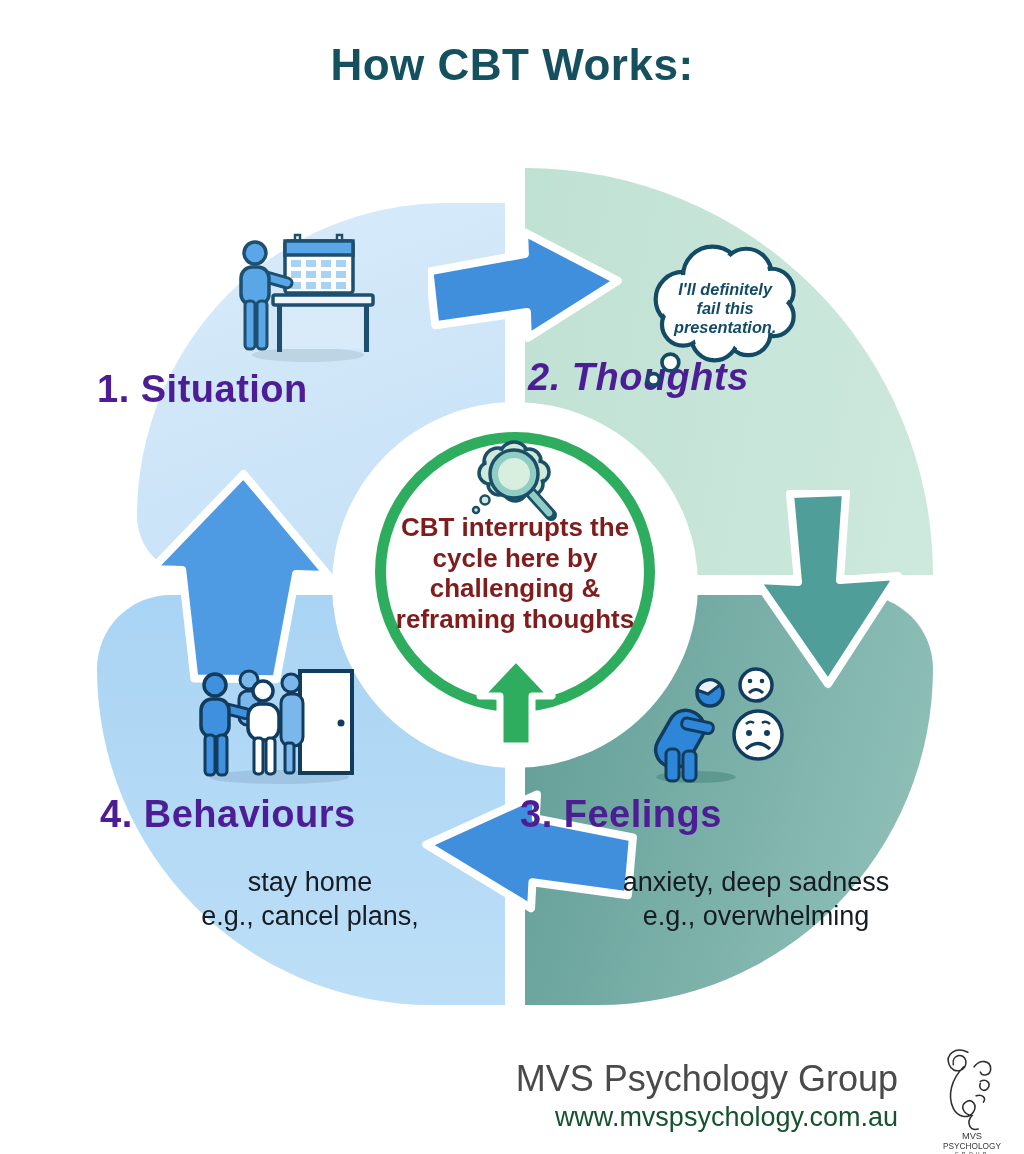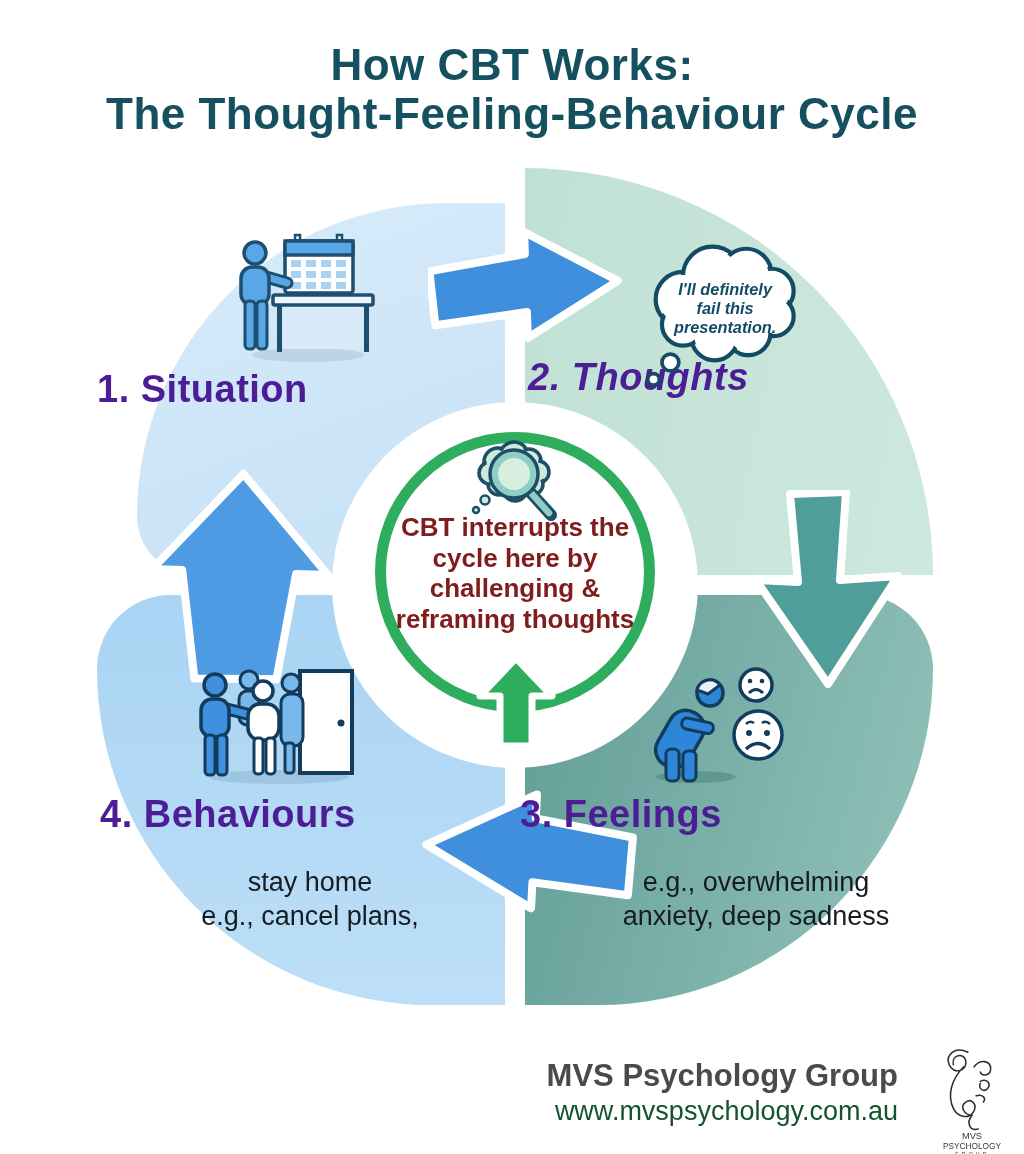--- a/index.html
+++ b/index.html
@@ -36,31 +36,30 @@
   .center-ring  { position:absolute; z-index:4; left:375px; top:432px; width:280px; height:280px;
                   border-radius:50%; border:11px solid #2fad5e; background:transparent; }
   .center-text  { position:absolute; z-index:5; left:392px; top:512px; width:246px; text-align:center;
                   color:#7f1d1d; font-weight:800; font-size:26px; line-height:1.18; }
 
   .abs { position:absolute; }
   .z2 { z-index:2; } .z5 { z-index:5; } .z6 { z-index:6; }
 
   
   .footer-text { position:absolute; right:126px; top:1058px; width:500px; text-align:right; z-index:5; }
-  .footer-company { color:#4a4a4a; font-weight:700; font-size:31px; }
+  .footer-company { color:#4a4a4a; font-weight:400; font-size:36px; }
   .footer-site    { color:#14532d; font-size:27px; margin-top:2px; }
 </style>
 </head>
 <body>
 
 <div class="canvas">
 
   <div class="title">
     <div>How CBT Works:</div>
-    <div>The Thought-Feeling-Behaviour Cycle</div>
   </div>
 
   <div class="quad quad-tl"></div>
   <div class="quad quad-tr"></div>
   <div class="quad quad-br"></div>
   <div class="quad quad-bl"></div>
 
   <div class="quad-label" style="left:97px;top:368px;">1. Situation</div>
   <div class="quad-label" style="left:528px;top:356px;font-style:italic;">2. Thoughts</div>
   <div class="quad-label" style="left:520px;top:793px;">3. Feelings</div>
@@ -220,22 +219,22 @@
 
   <svg class="abs z6" style="left:472px;top:652px;" width="88" height="98" viewBox="0 0 88 98">
     <polygon points="28,94 28,44 8,44 44,6 80,44 60,44 60,94" fill="#2fad5e" stroke="#ffffff" stroke-width="7" stroke-linejoin="round"></polygon>
   </svg>
 
   <div class="annotation" style="left:110px;top:866px;">
     <div>stay home</div>
     <div>e.g., cancel plans,</div>
   </div>
   <div class="annotation" style="left:556px;top:866px;">
+    <div>anxiety, deep sadness</div>
     <div>e.g., overwhelming</div>
-    <div>anxiety, deep sadness</div>
   </div>
 
   <div class="footer-text">
     <div class="footer-company">MVS Psychology Group</div>
     <div class="footer-site">www.mvspsychology.com.au</div>
   </div>
 
   <svg class="abs z5" style="left:930px;top:1044px;" width="84" height="112" viewBox="0 0 80 108">
     <path d="M36,8 C24,2 14,10 18,20 C22,30 36,26 34,16 C32,8 20,10 22,20
              M32,22 C20,34 16,50 22,62 C26,70 36,73 41,66 C46,59 40,52 34,56 C28,60 32,68 40,69 C34,76 38,84 46,82

